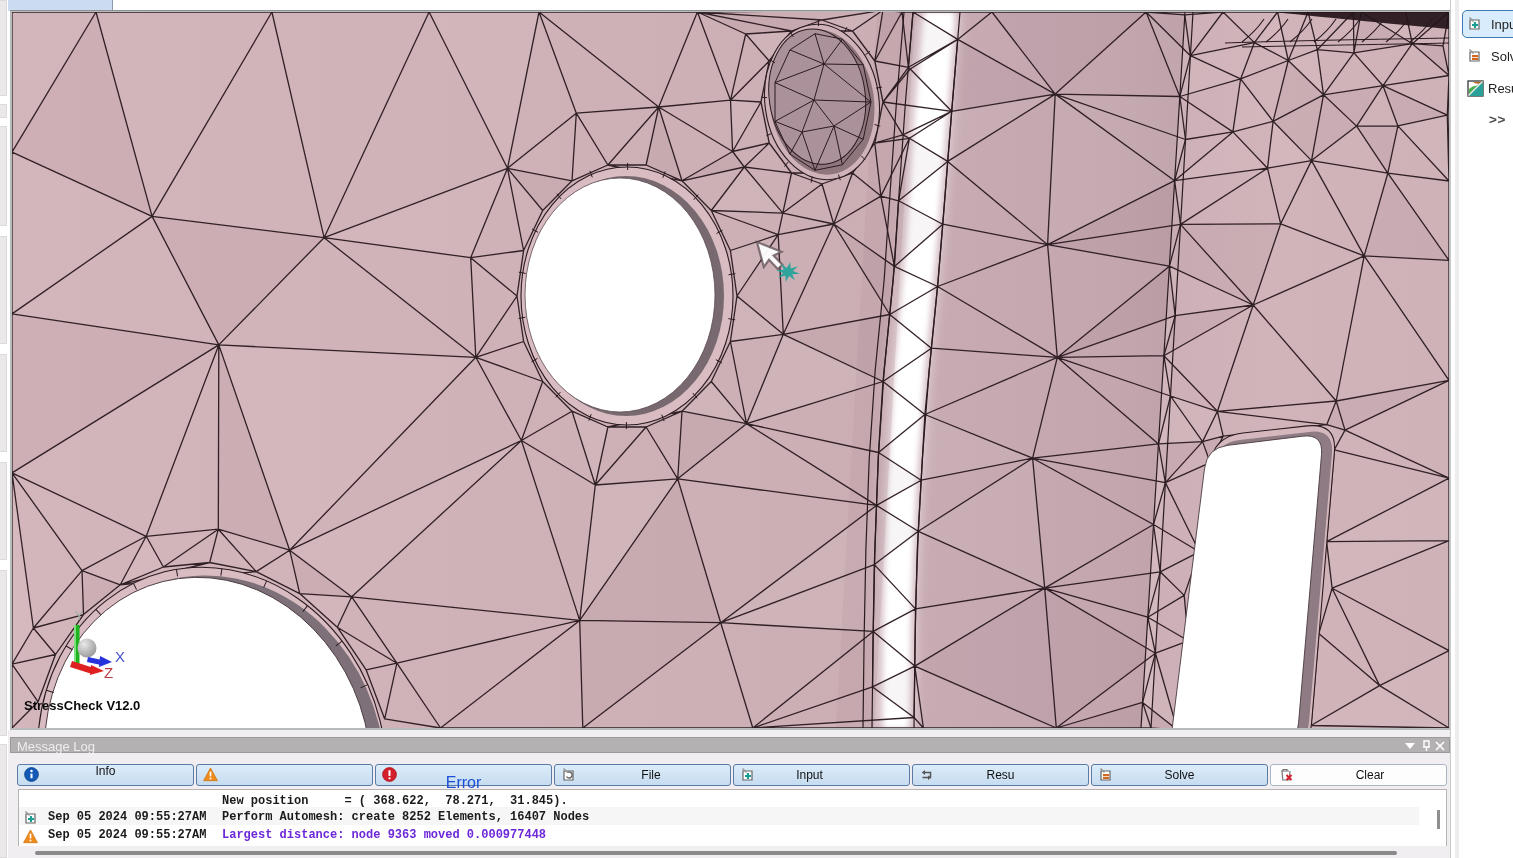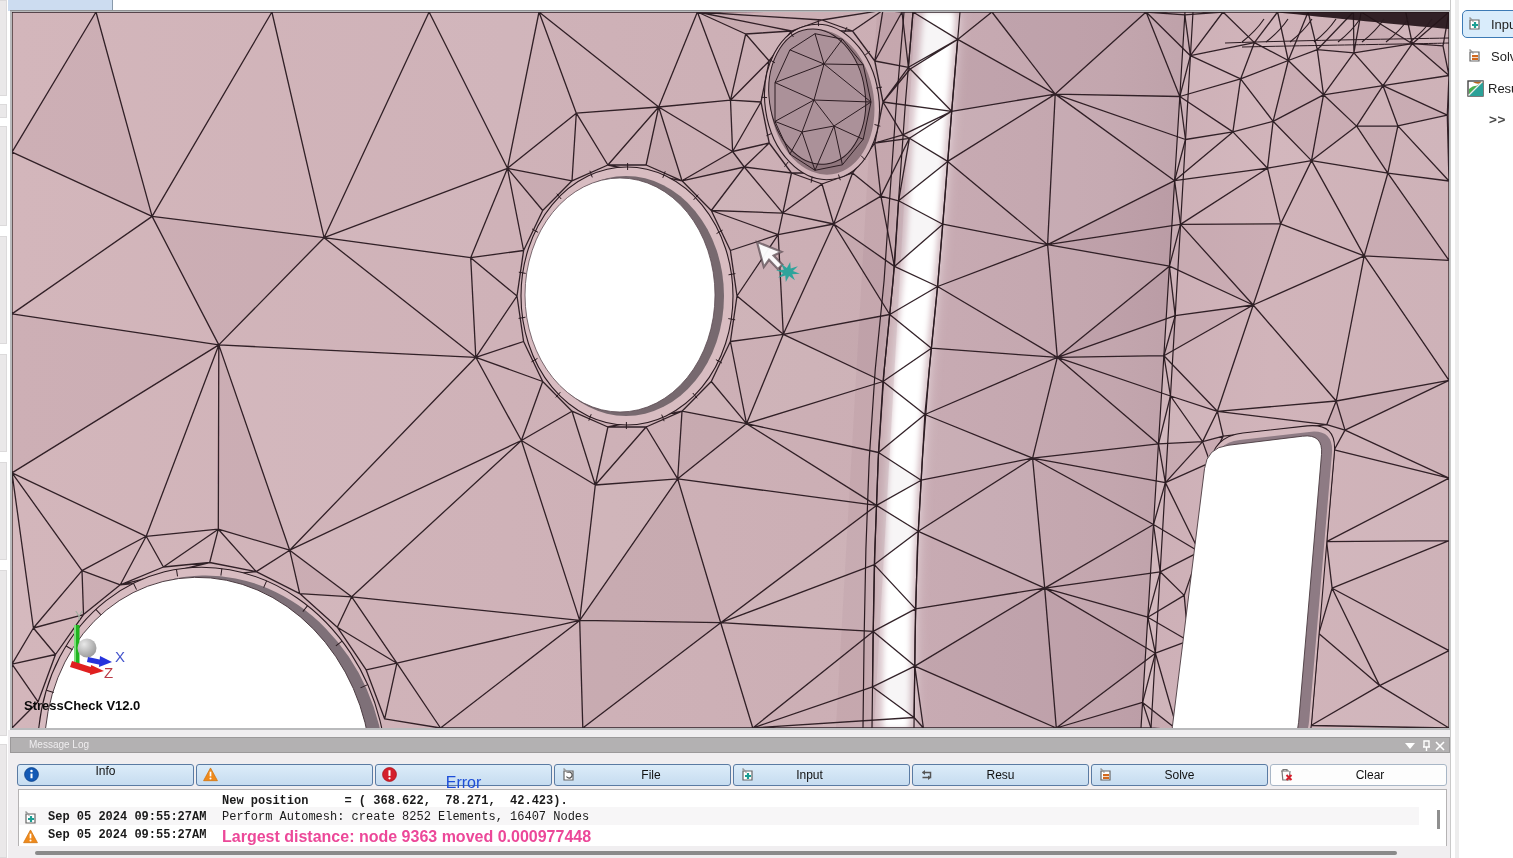--- a/index.html
+++ b/index.html
@@ -138,21 +138,21 @@
       <path d="M2 16 C5 8 10 5 16 2 L16 16 Z" fill="#2aa198"></path>
       <path d="M2 16 C5 10 8 8 12 6 C9 5 5 6 2 9 Z" fill="#4caf50"></path>
       <path d="M6 2 C9 4 11 4 15 3 L16 2 Z" fill="#b5651d"></path>
       <path d="M15.5 1.5 L1.5 15.5" stroke="#eee" stroke-width="1.2"></path>
     </svg>
   </div>
 <div class="abs" style="left:1488px;top:81px;font-size:13px;color:#222">Resu</div>
 <div class="abs" style="left:1489px;top:112px;font-size:13.5px;font-weight:bold;color:#4a4a4a;letter-spacing:.5px">&gt;&gt;</div>
 <div class="abs" style="left:8px;top:730px;width:1442px;height:128px;background:#f0eef0"></div>
 <div class="abs" style="left:10px;top:737px;width:1440px;height:16px;background:#b3b1b2;border:1px solid #9b999a">
-    <div style="position:absolute;left:18px;top:1px;font-size:10px;color:#efedef">Message Log</div>
+    <div style="position:absolute;left:6px;top:1px;font-size:13px;color:#efedef">Message Log</div>
     <svg style="position:absolute;right:33px;top:4px" width="12" height="8">
       <path d="M1 1 h10 l-5 6 Z" fill="#fff"></path>
     </svg>
     <svg style="position:absolute;right:17px;top:2px" width="11" height="12">
       <path d="M3 1 h5 v6 h-5 Z M2 7 h7 M5.5 7 v4" fill="none" stroke="#fff" stroke-width="1.4"></path>
     </svg>
     <svg style="position:absolute;right:4px;top:3px" width="10" height="10">
       <path d="M1 1 L9 9 M9 1 L1 9" stroke="#fff" stroke-width="1.6"></path>
     </svg>
   </div>
@@ -206,28 +206,28 @@
     <path d="M5 8.2 h6 M5 11 h6" stroke="#d2691e" stroke-width="2.2"></path>
   </svg>
 <div style="position:absolute;left:1270px;top:764px;width:177px;height:22px;background:#fdfdfd;border:1px solid #a8b6c6;border-radius:3px;box-sizing:border-box"></div>
 <div style="position:absolute;left:1270px;top:764px;width:200px;height:22px;display:flex;align-items:center;justify-content:center;font-size:12px;color:#111">Clear</div>
 <svg style="position:absolute;left:1277px;top:766px" width="17" height="17" viewBox="0 0 17 17">
     <path d="M4 5 h8 M6 5 v-1.5 h4 V5 M5 5 l.8 9 h6.4 l.8-9" fill="none" stroke="#777" stroke-width="1.2"></path>
     <path d="M9.5 9 l5 5 M14.5 9 l-5 5" stroke="#d41f2c" stroke-width="2"></path>
   </svg>
 <div class="abs" style="left:18px;top:789px;width:1429px;height:57px;background:#fff;border:1px solid #b5b3b4;border-bottom:none"></div>
 <div class="abs" style="left:19px;top:807px;width:1400px;height:18px;background:#f7f6f7"></div>
-<div class="abs" style="left:222px;top:794px;font-family:Liberation Mono,monospace;font-size:12px;font-weight:bold;color:#1a1a1a;white-space:pre">New position     = ( 368.622,  78.271,  42.423).</div>
+<div class="abs" style="left:222px;top:794px;font-family:Liberation Mono,monospace;font-size:12px;font-weight:bold;color:#1a1a1a;white-space:pre">New position     = ( 368.622,  78.271,  31.845).</div>
 <svg style="position:absolute;left:23px;top:810px" width="16" height="16" viewBox="0 0 16 16">
     <path d="M3 4 h9 v9 h-9 Z" fill="#fff" stroke="#666" stroke-width="1.2"></path>
     <path d="M2.5 1.5 l4 4" stroke="#999" stroke-width="1.6"></path>
     <path d="M8 12 v-6 M5 9 h6" stroke="#1a9e93" stroke-width="2.2"></path>
   </svg>
 <div class="abs" style="left:48px;top:810px;font-family:Liberation Mono,monospace;font-size:12px;font-weight:bold;color:#1a1a1a;white-space:pre">Sep 05 2024 09:55:27AM</div>
-<div class="abs" style="left:222px;top:810px;font-family:Liberation Mono,monospace;font-size:12px;font-weight:normal;color:#1a1a1a;white-space:pre">Perform Automesh: create 8252 Elements, 16407 Nodes</div>
+<div class="abs" style="left:222px;top:810px;font-family:Liberation Mono,monospace;font-size:12px;font-weight:bold;color:#1a1a1a;white-space:pre">Perform Automesh: create 8252 Elements, 16407 Nodes</div>
 <svg style="position:absolute;left:23px;top:829px" width="15" height="15" viewBox="0 0 16 16">
     <path d="M8 1 L15.4 14.6 H.6 Z" fill="#ef8a1c" stroke="#d2710a" stroke-width=".8"></path>
     <path d="M8 5 v5" stroke="#fff" stroke-width="1.8"></path>
     <circle cx="8" cy="12.2" r="1.1" fill="#fff"></circle>
   </svg>
 <div class="abs" style="left:48px;top:828px;font-family:Liberation Mono,monospace;font-size:12px;font-weight:bold;color:#1a1a1a;white-space:pre">Sep 05 2024 09:55:27AM</div>
-<div class="abs" style="left:222px;top:828px;font-family:Liberation Sans, sans-serif;font-size:16px;font-weight:bold;color:#ec4899;white-space:pre">Largest distance: node 9363 moved 0.000977448</div>
+<div class="abs" style="left:222px;top:828px;font-family:Liberation Mono, monospace;font-size:12px;font-weight:bold;color:#6d28d9;white-space:pre">Largest distance: node 9363 moved 0.000977448</div>
 <div class="abs" style="left:1437px;top:810px;width:3px;height:19px;background:#8f8f8f"></div>
 <div class="abs" style="left:35px;top:851px;width:1362px;height:4px;background:#8a8a8a;border-radius:2px"></div>
 </body></html>

